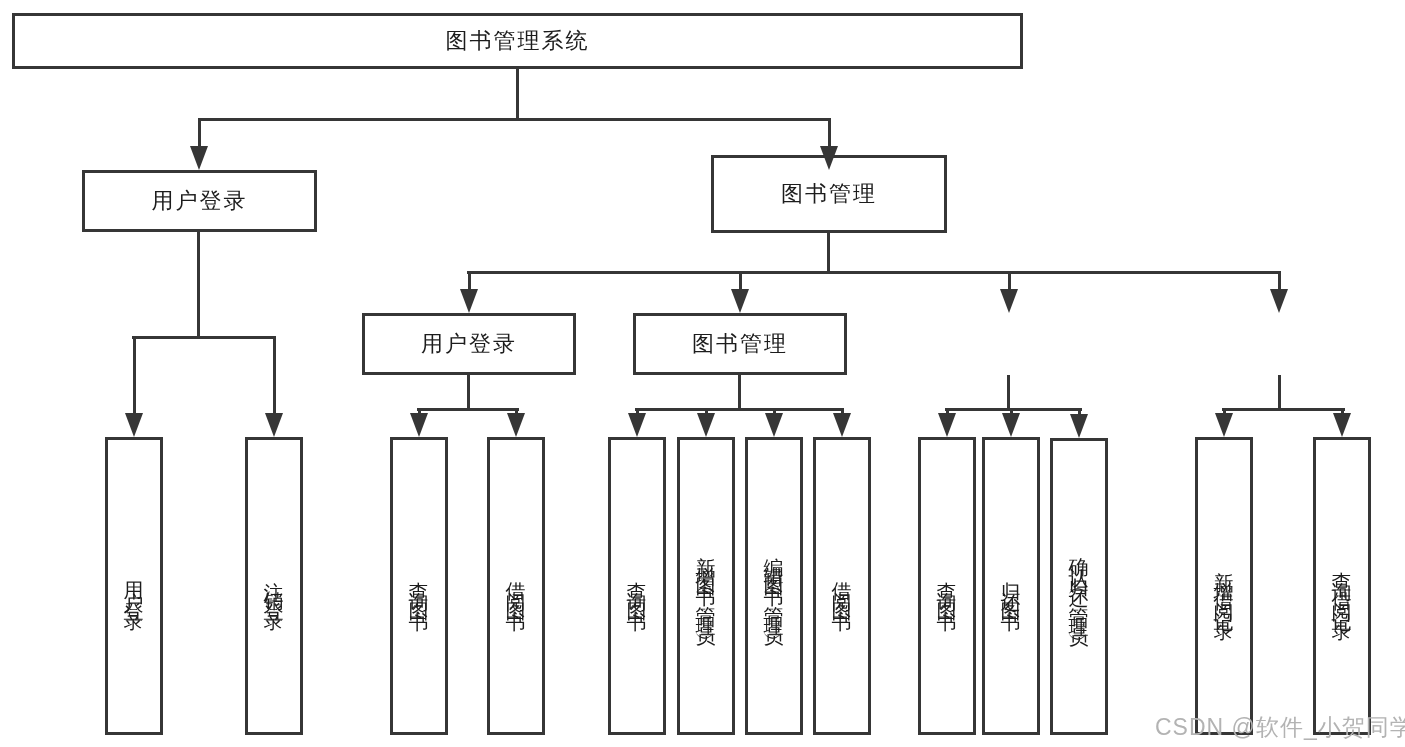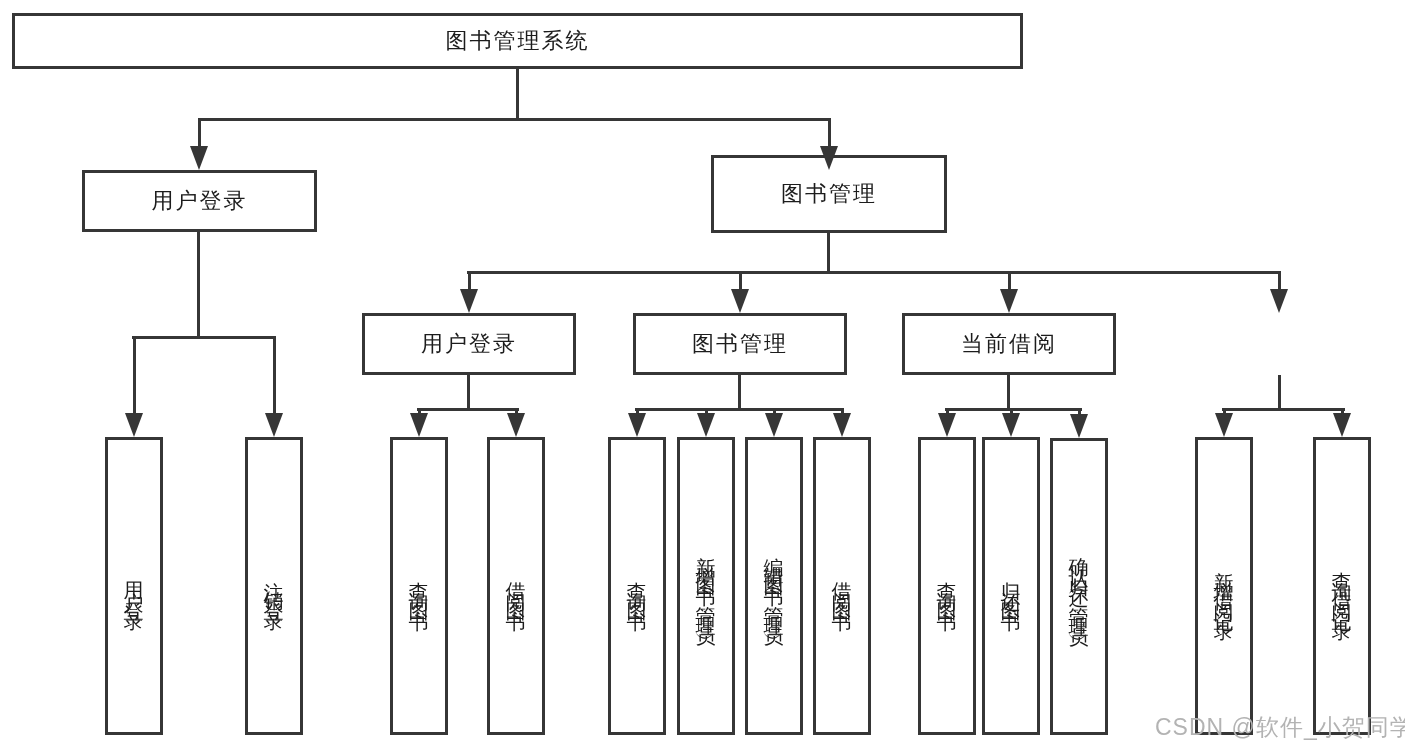--- a/index.html
+++ b/index.html
@@ -50,23 +50,20 @@
   <div class="node h" style="left:711px;top:155px;width:236px;height:78px">
     <span>图书管理</span>
   </div>
 
   <div class="node h" style="left:362px;top:313px;width:214px;height:62px">
     <span>用户登录</span>
   </div>
   <div class="node h" style="left:633px;top:313px;width:214px;height:62px">
     <span>图书管理</span>
   </div>
-  <div class="node h" style="left:902px;top:313px;width:214px;height:62px">
-    <span>当前借阅</span>
-  </div>
 
   <div class="node v" style="left:105px;top:437px;width:58px;height:298px">
     <span>用户登录</span>
   </div>
   <div class="node v" style="left:245px;top:437px;width:58px;height:298px">
     <span>注销登录</span>
   </div>
 
   <div class="node v" style="left:390px;top:437px;width:58px;height:298px">
     <span>查询图书</span>

